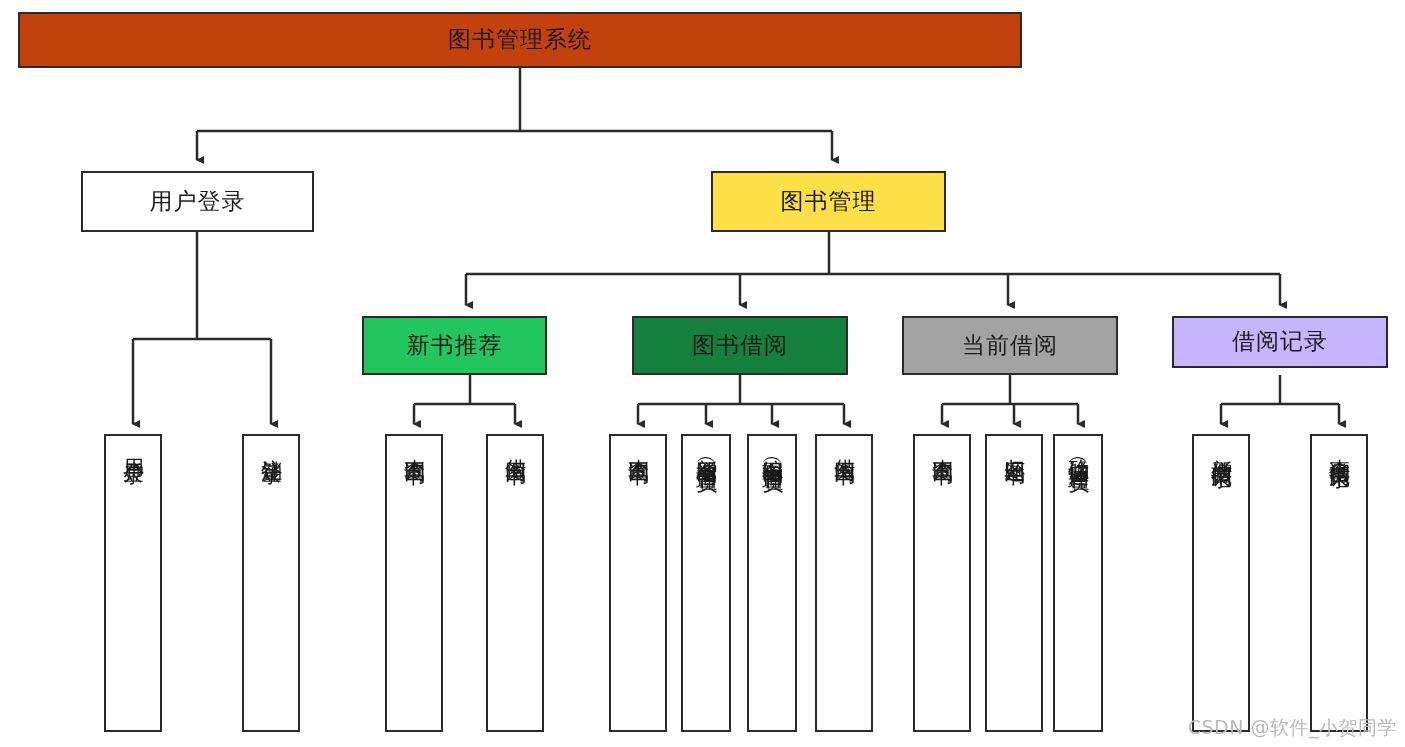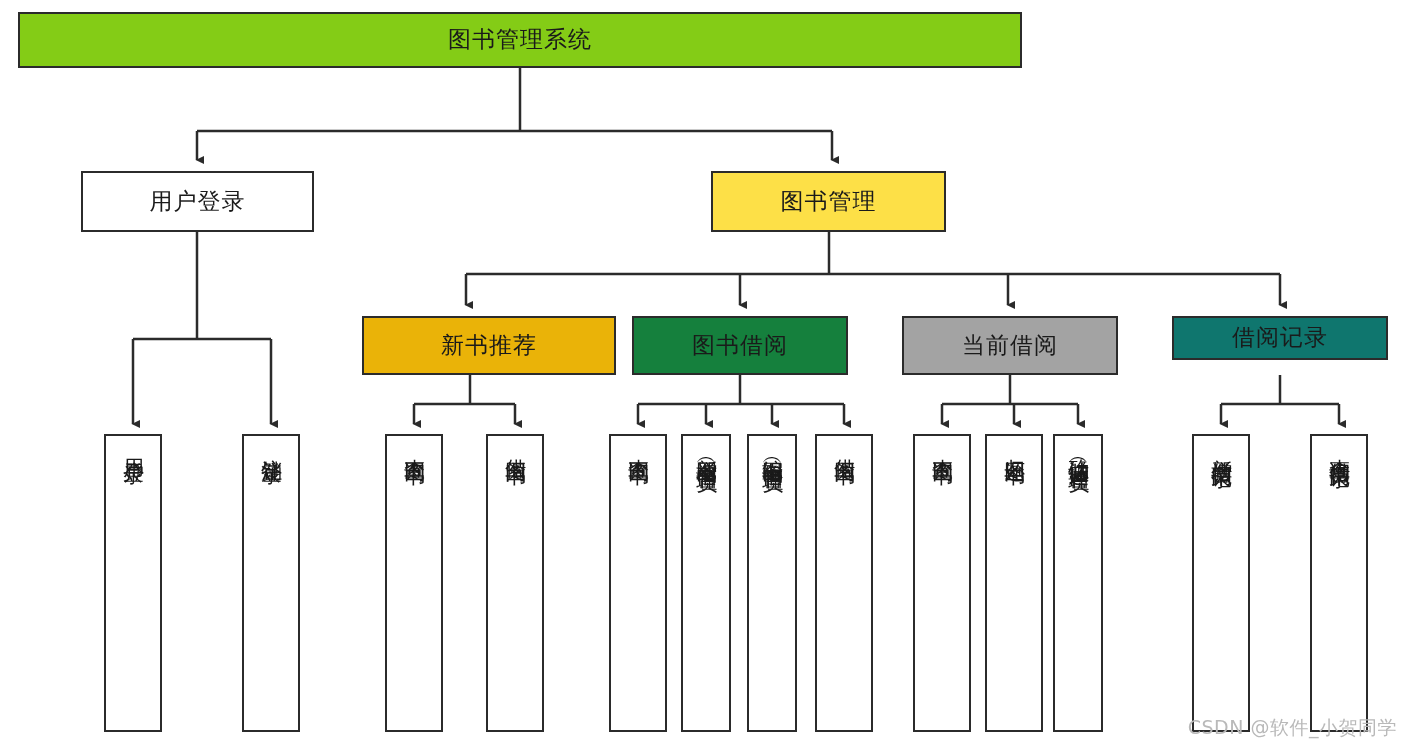--- a/index.html
+++ b/index.html
@@ -119,41 +119,41 @@
     <path d="M942,404 L942,424" stroke="#2b2b2b" stroke-width="2.5" fill="none" marker-end="url(#arrow)"></path>
     <path d="M1014,404 L1014,424" stroke="#2b2b2b" stroke-width="2.5" fill="none" marker-end="url(#arrow)"></path>
     <path d="M1078,404 L1078,424" stroke="#2b2b2b" stroke-width="2.5" fill="none" marker-end="url(#arrow)"></path>
 
     <path d="M1280,375 L1280,404" stroke="#2b2b2b" stroke-width="2.5" fill="none"></path>
     <path d="M1221,404 L1339,404" stroke="#2b2b2b" stroke-width="2.5" fill="none"></path>
     <path d="M1221,404 L1221,424" stroke="#2b2b2b" stroke-width="2.5" fill="none" marker-end="url(#arrow)"></path>
     <path d="M1339,404 L1339,424" stroke="#2b2b2b" stroke-width="2.5" fill="none" marker-end="url(#arrow)"></path>
   </svg>
 
-  <div class="node horiz root" style="left: 18px; top: 12px; width: 1004px; height: 56px; border-color: rgb(43, 43, 43); background: #84cc16; color: rgb(26, 26, 26);">
+  <div class="node horiz root" style="left: 18px; top: 12px; width: 1004px; height: 56px; border-color: rgb(43, 43, 43); background: #c2410c; color: rgb(26, 26, 26);">
     <span>图书管理系统</span>
   </div>
 
   <div class="node horiz" style="left: 81px; top: 171px; width: 233px; height: 61px; border-color: rgb(43, 43, 43); background: rgb(255, 255, 255); color: rgb(26, 26, 26);">
     <span>用户登录</span>
   </div>
   <div class="node horiz" style="left: 711px; top: 171px; width: 235px; height: 61px; border-color: rgb(43, 43, 43); background: #fde047; color: rgb(26, 26, 26);">
     <span>图书管理</span>
   </div>
 
-  <div class="node horiz" style="left: 362px; top: 316px; width: 254px; height: 59px; border-color: rgb(43, 43, 43); background: #eab308; color: rgb(26, 26, 26);">
+  <div class="node horiz" style="left: 362px; top: 316px; width: 185px; height: 59px; border-color: rgb(43, 43, 43); background: #22c55e; color: rgb(26, 26, 26);">
     <span>新书推荐</span>
   </div>
   <div class="node horiz" style="left: 632px; top: 316px; width: 216px; height: 59px; border-color: rgb(43, 43, 43); background: #15803d; color: rgb(26, 26, 26);">
     <span>图书借阅</span>
   </div>
   <div class="node horiz" style="left: 902px; top: 316px; width: 216px; height: 59px; border-color: rgb(43, 43, 43); background: #a3a3a3; color: rgb(26, 26, 26);">
     <span>当前借阅</span>
   </div>
-  <div class="node horiz" style="left: 1172px; top: 316px; width: 216px; height: 44px; border-color: rgb(43, 43, 43); background: #0f766e; color: rgb(26, 26, 26);">
+  <div class="node horiz" style="left: 1172px; top: 316px; width: 216px; height: 52px; border-color: rgb(43, 43, 43); background: #c4b5fd; color: rgb(26, 26, 26);">
     <span>借阅记录</span>
   </div>
 
   <div class="node leaf" style="left: 104px; top: 434px; width: 58px; height: 298px; border-color: rgb(43, 43, 43); background: rgb(255, 255, 255); color: rgb(26, 26, 26);">
     <span class="vtext">用户登录</span>
   </div>
   <div class="node leaf" style="left: 242px; top: 434px; width: 58px; height: 298px; border-color: rgb(43, 43, 43); background: rgb(255, 255, 255); color: rgb(26, 26, 26);">
     <span class="vtext">注销登录</span>
   </div>
   <div class="node leaf" style="left: 385px; top: 434px; width: 58px; height: 298px; border-color: rgb(43, 43, 43); background: rgb(255, 255, 255); color: rgb(26, 26, 26);">

